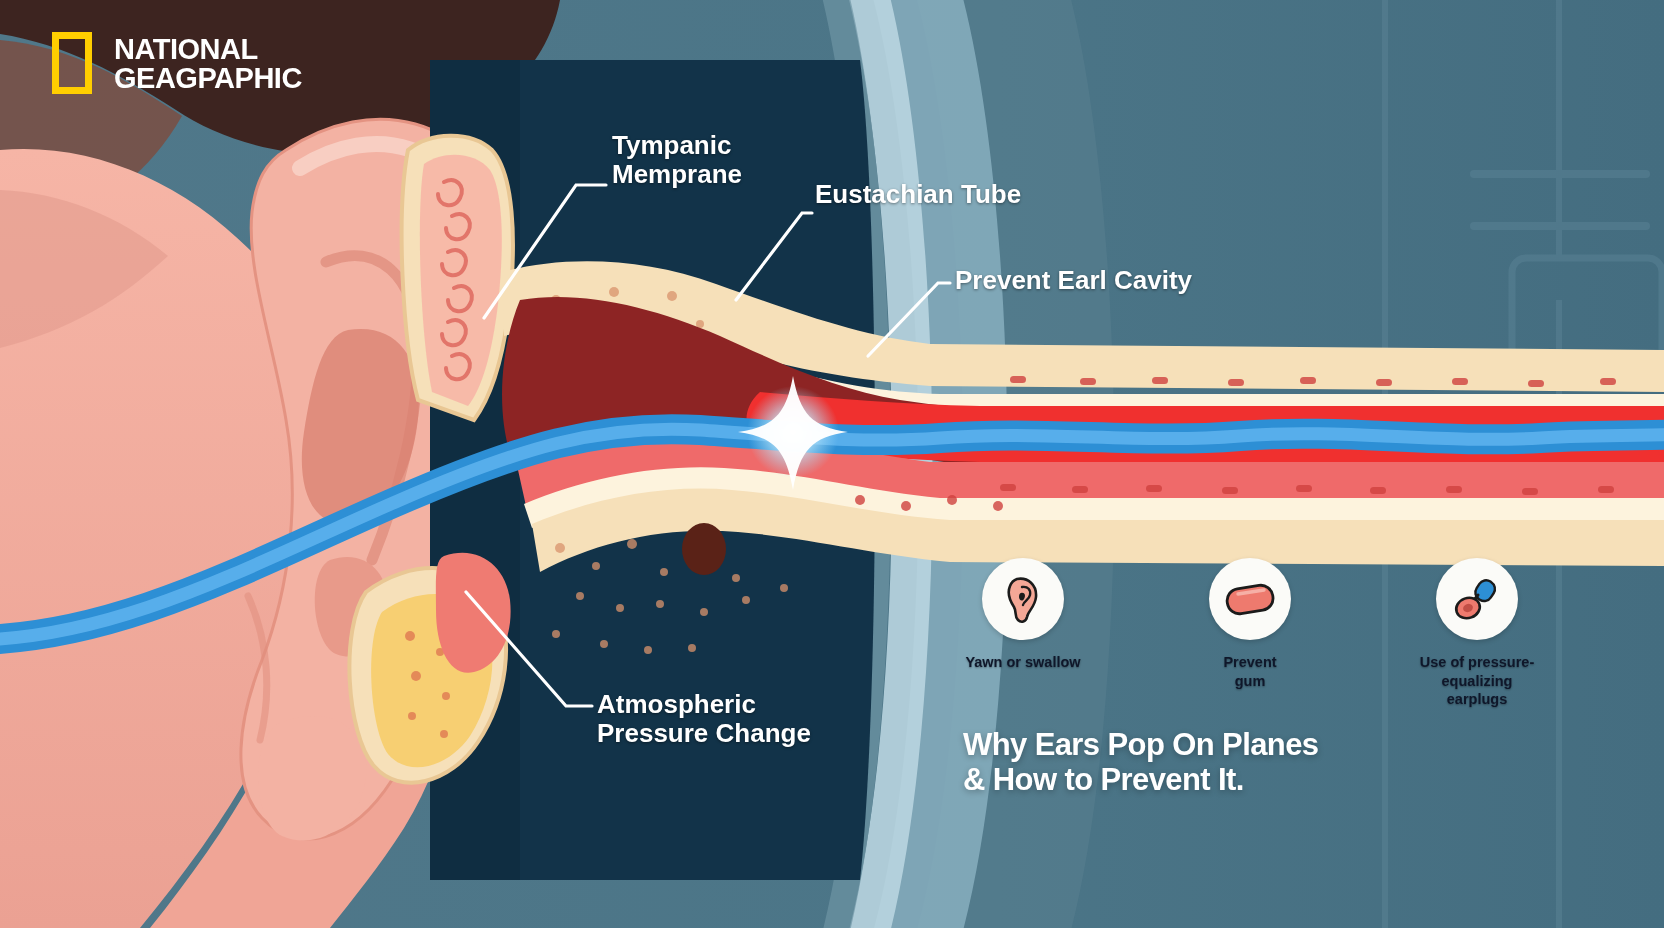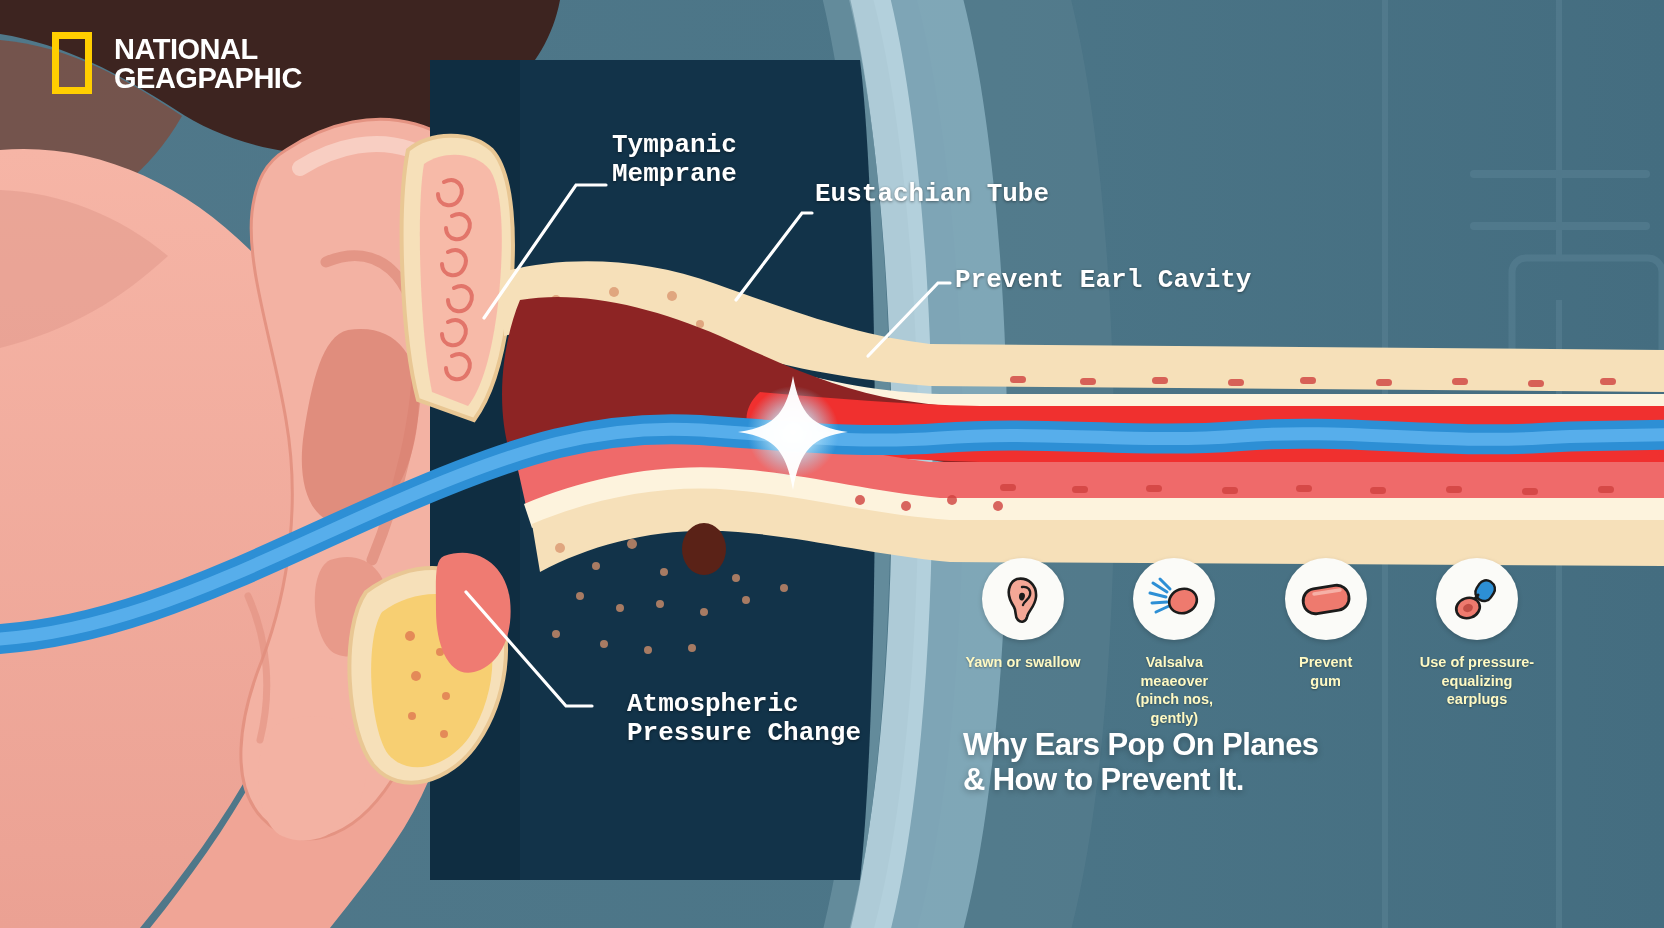--- a/index.html
+++ b/index.html
@@ -28,40 +28,40 @@
     font-family:"Liberation Sans", sans-serif;
   }
   .logo-txt span{display:block;}
 
   
   .label{
     position:absolute;color:#fff;font-weight:bold;
     font-size:26px;line-height:1.12;
     text-shadow:0 1px 3px rgba(0,0,0,.45);
     z-index:25;white-space:pre-line;
-    font-family:Liberation Mono, monospace;
+    font-family:Liberation Sans, sans-serif;
   }
   #lbl-tympanic{left:612px;top:131px;}
   #lbl-eustachian{left:815px;top:180px;}
   #lbl-middle{left:955px;top:266px;}
-  #lbl-atmos{left:627px;top:690px;}
+  #lbl-atmos{left:597px;top:690px;}
 
   
   .tips{
     position:absolute;left:960px;top:558px;width:580px;
     display:flex;justify-content:space-between;z-index:26;
   }
   .tip{width:126px;display:flex;flex-direction:column;align-items:center;}
   .tip-circle{
     width:82px;height:82px;border-radius:50%;background:#fbfbf8;
     display:flex;align-items:center;justify-content:center;
     box-shadow:0 2px 5px rgba(0,0,0,.18);
   }
   .tip-label{
-    margin-top:13px;color:#fef9c3;font-size:14.5px;font-weight:bold;
+    margin-top:13px;color:#0f172a;font-size:14.5px;font-weight:bold;
     text-align:center;line-height:1.28;white-space:pre-line;
     text-shadow:0 1px 2px rgba(0,0,0,.35);
     font-family:"Liberation Sans", sans-serif;
   }
 
   
   .title{
     position:absolute;left:963px;top:728px;width:600px;z-index:26;
     color:#ffffff;font-weight:bold;font-size:31px;line-height:1.12;
     letter-spacing:-0.6px;white-space:pre-line;
@@ -321,36 +321,20 @@
         <svg width="52" height="52" viewBox="0 0 52 52">
           <path d="M20 6 C31 4 40 12 39 24 C38 34 31 38 30 44 C29 49 24 50 21 47
                    C17 43 20 39 17 34 C13 28 10 20 13 13 C15 8 17 7 20 6 Z" fill="#f4a796" stroke="#1b1b1b" stroke-width="2.6" stroke-linejoin="round"></path>
           <path d="M25 14 C31 13 34 17 33 22 C32 27 27 28 26 32" fill="none" stroke="#1b1b1b" stroke-width="2.4" stroke-linecap="round"></path>
           <path d="M24 20 C28 19 29 23 27 26 C25 29 22 27 22 24 C22 21 23 20 24 20 Z" fill="#1b1b1b"></path>
         </svg>
       </div>
       <div class="tip-label">Yawn or swallow</div>
     </div>
 
-    <div class="tip">
-      <div class="tip-circle">
-        <svg width="54" height="52" viewBox="0 0 54 52">
-          <g stroke="#2d8fd5" stroke-width="3" stroke-linecap="round">
-            <path d="M6 10 L20 19"></path>
-              <path d="M3 20 L19 24"></path>
-            <path d="M5 30 L20 29"></path>
-              <path d="M9 39 L22 33"></path>
-            <path d="M13 6 L23 16"></path>
-          </g>
-          <ellipse cx="36" cy="28" rx="14" ry="12" transform="rotate(-18 36 28)" fill="#ee7a6e" stroke="#1b1b1b" stroke-width="2.6"></ellipse>
-        </svg>
-      </div>
-      <div class="tip-label">Valsalva meaeover
-(pinch nos, gently)</div>
-    </div>
 
     <div class="tip">
       <div class="tip-circle">
         <svg width="56" height="46" viewBox="0 0 56 46">
           <rect x="5" y="11" width="46" height="25" rx="12" transform="rotate(-9 28 23)" fill="#ee7a6e" stroke="#1b1b1b" stroke-width="2.8"></rect>
           <path d="M16 18 L42 14" stroke="#f6b0a6" stroke-width="3.4" stroke-linecap="round"></path>
         </svg>
       </div>
       <div class="tip-label">Prevent
 gum</div>

